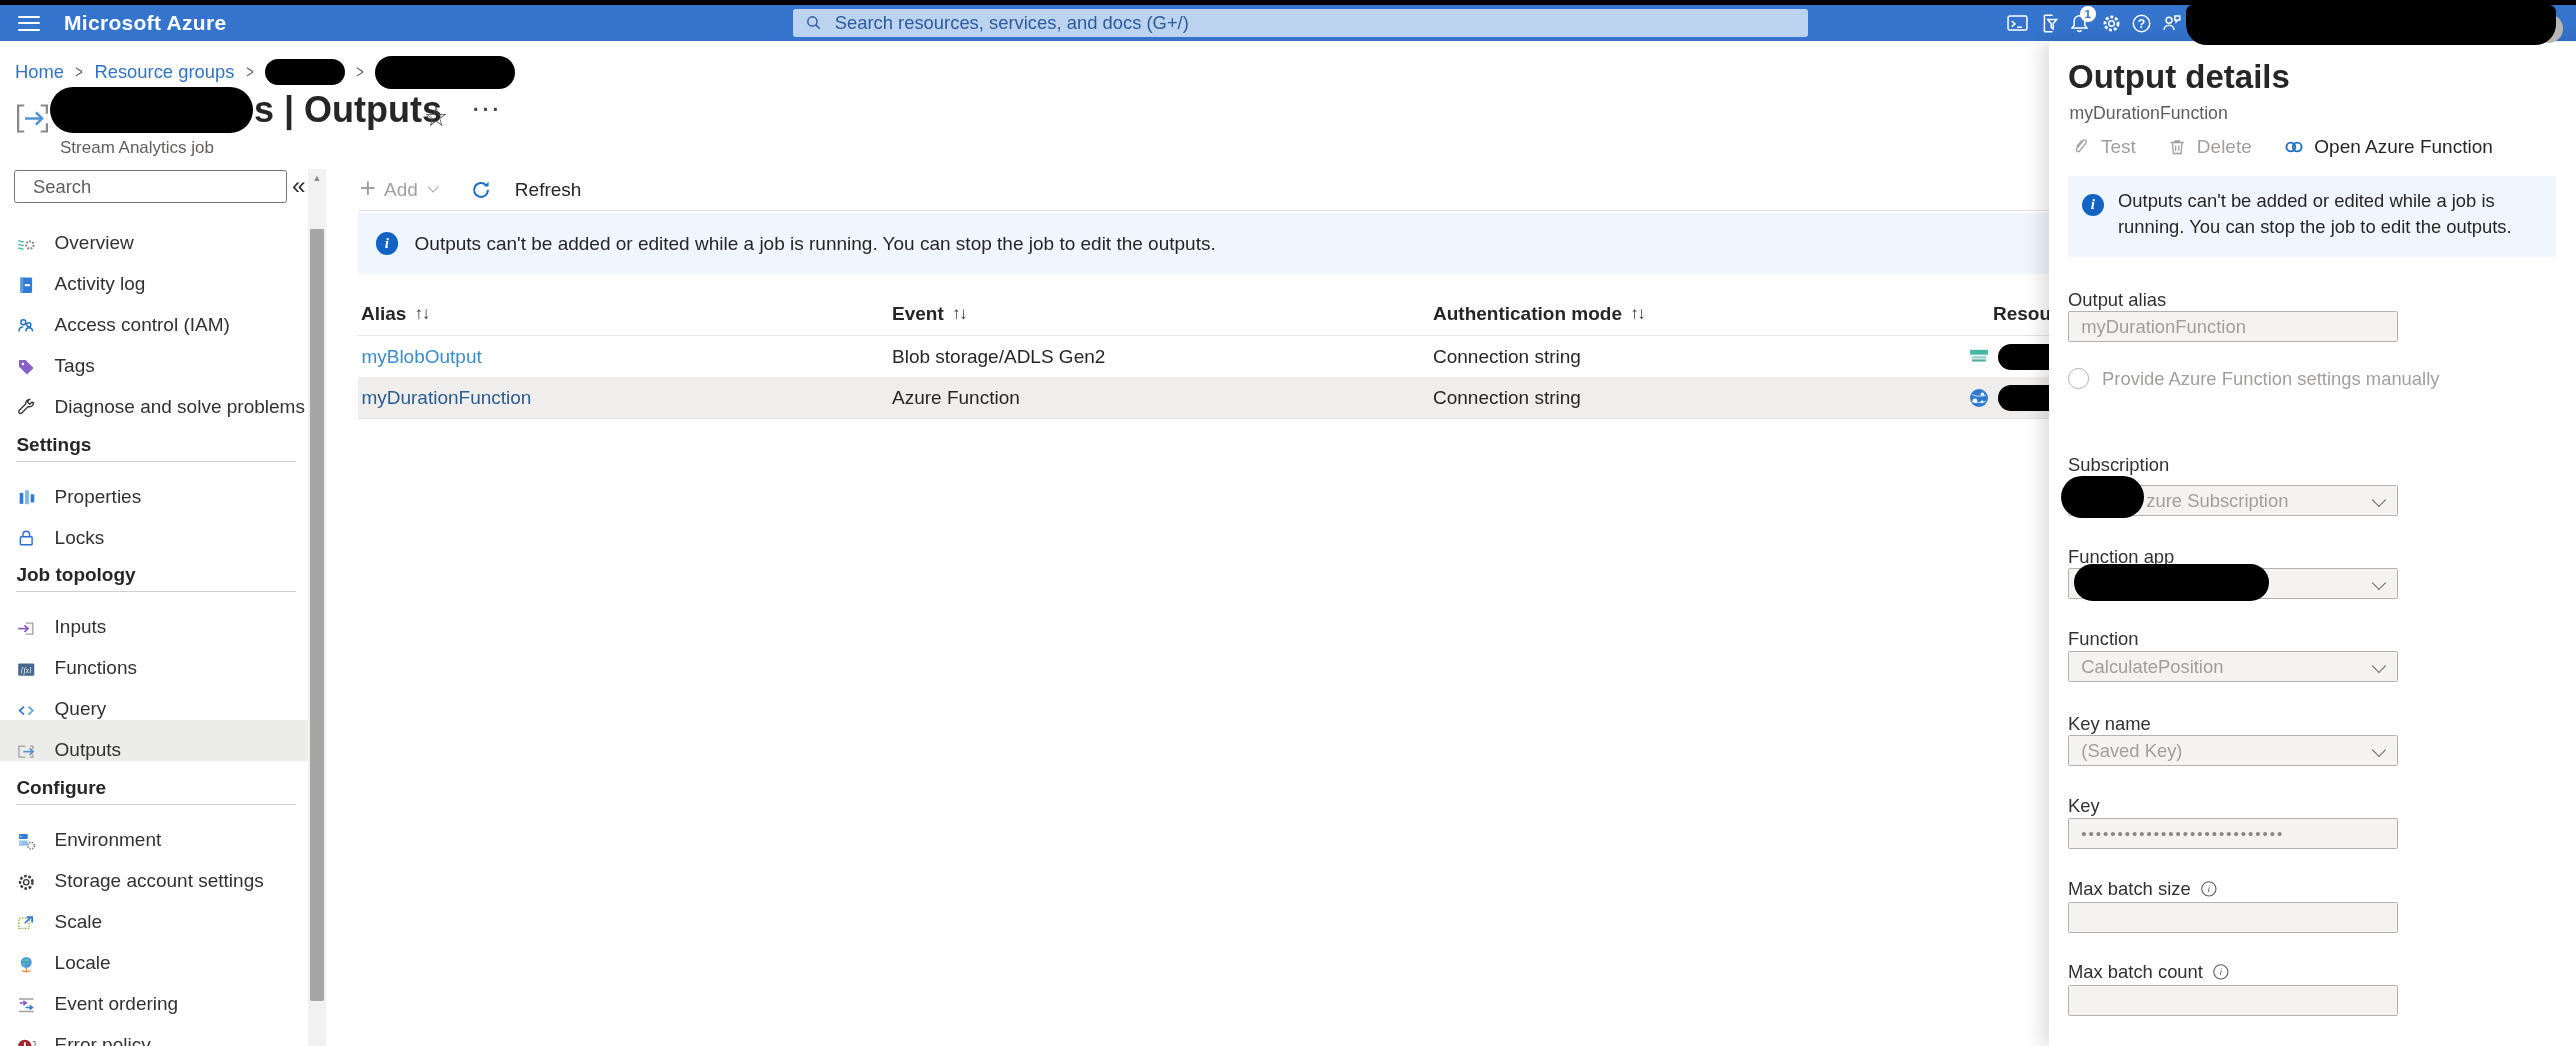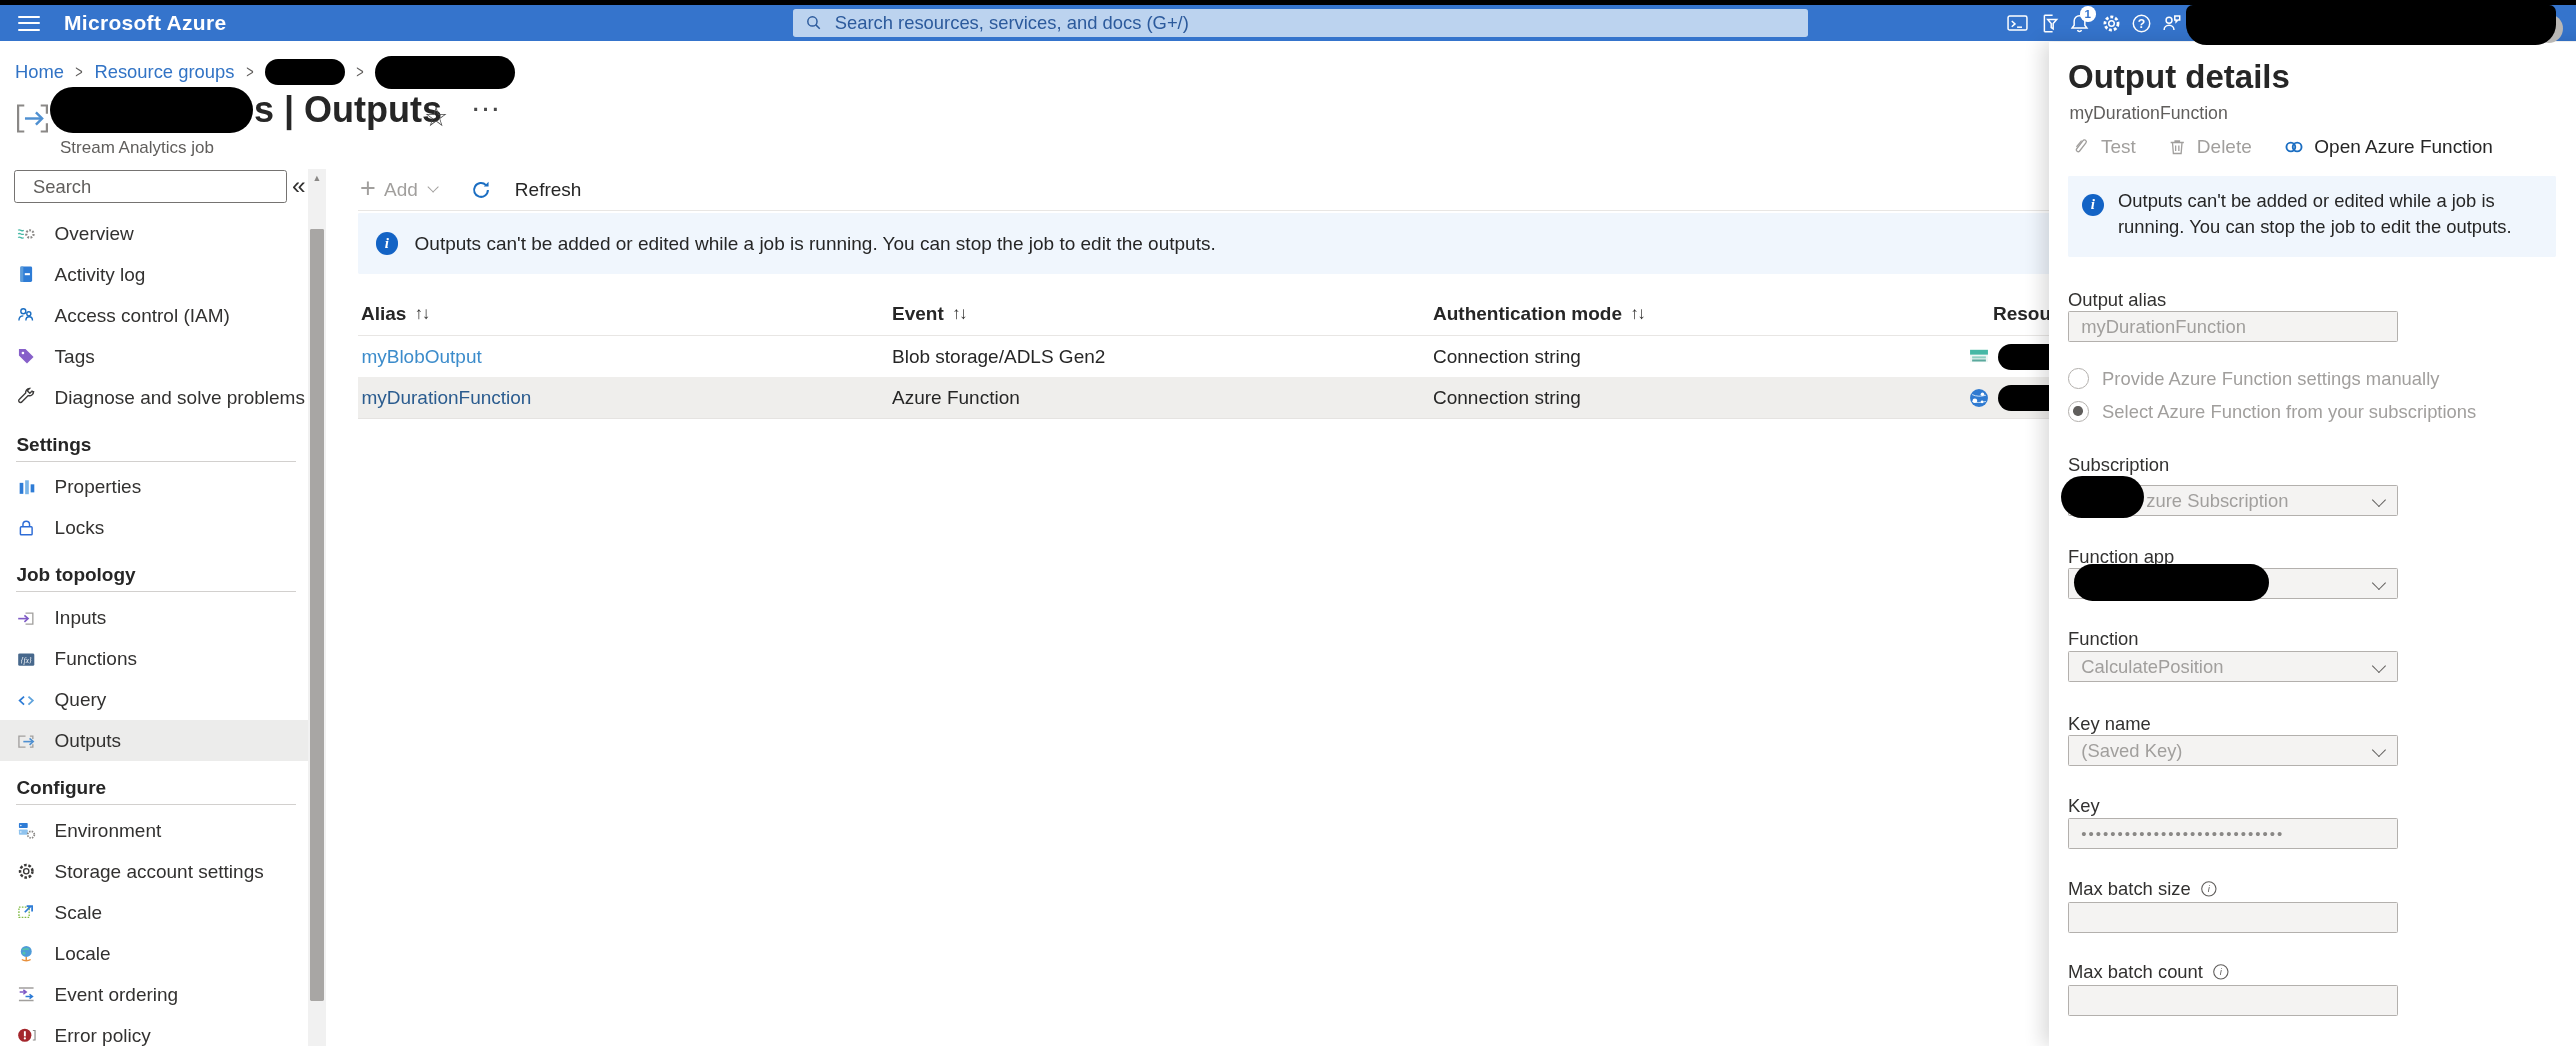--- a/index.html
+++ b/index.html
@@ -36,21 +36,21 @@
 
   
   #sidebar-search{position:absolute;left:13.6px;top:170px;width:273px;height:33px;border:1px solid #757371;border-radius:2.7px;background:#fff;display:flex;align-items:center;padding:0 8.2px;gap:8.2px;}
   #sidebar-search input{flex:1;border:none;outline:none;font-size:18.4px;color:#323130;background:transparent;font-family:inherit;}
   #sidebar-search input::placeholder{color:#605e5c;opacity:1;}
   #sidebar-collapse{position:absolute;left:292px;top:172px;font-size:24.5px;color:#323130;cursor:pointer;}
   #sidebar-scrollbar{position:absolute;left:308px;top:169px;width:17.7px;height:878px;background:#f1f1f1;}
   #sidebar-scrollbar .sb-up{position:absolute;top:4.1px;left:0;width:17.7px;text-align:center;font-size:8.9px;color:#8a8886;}
   #sidebar-scrollbar .sb-thumb{position:absolute;left:2px;top:60px;width:13.6px;height:772px;background:#a8a6a4;border-radius:1.4px;}
   #sidebar-nav{position:absolute;left:0;top:213px;width:308px;}
-  .nav-item{display:flex;align-items:center;height:41px;padding-left:16.4px;gap:17.7px;font-size:19px;color:#323130;cursor:pointer;}
+  .nav-item{display:flex;align-items:flex-end;height:41px;padding-left:16.4px;gap:17.7px;font-size:19px;color:#323130;cursor:pointer;}
   .nav-item.selected{background:#ececeb;}
   .nav-item .ic{width:20.5px;height:20.5px;flex:none;display:flex;align-items:center;justify-content:center;}
   .nav-header{margin-top:9.5px;padding-left:16.4px;height:33px;line-height:33px;font-size:19px;font-weight:700;color:#262626;}
   .nav-sep{height:0.7px;background:#d2d0ce;margin:0 12.3px 5.5px 16.4px;}
 
   
   #main-toolbar{position:absolute;left:360px;top:172px;height:35px;display:flex;align-items:center;font-size:19px;}
   .tb-add{display:flex;align-items:center;gap:8.2px;color:#a19f9d;cursor:default;}
   .tb-add .plus{font-size:27px;font-weight:300;line-height:1;margin-top:-2.7px;}
   .tb-add .chev{width:8.2px;height:8.2px;border-right:1.4px solid #a19f9d;border-bottom:1.4px solid #a19f9d;transform:rotate(45deg);margin-top:-5.5px;margin-left:2.7px;}
@@ -487,24 +487,20 @@
     <div class="txt">Outputs can't be added or edited while a job is running. You can stop the job to edit the outputs.</div>
   </div>
 
   <div class="pf-label" id="lbl-alias">Output alias</div>
   <input class="pf-box" id="in-alias" readonly="" value="myDurationFunction" style="">
 
   <div class="radio-row" id="radio1">
     <span class="rcirc"></span>
     <span>Provide Azure Function settings manually</span>
   </div>
-  <div class="radio-row" id="radio2">
-    <span class="rcirc on"></span>
-    <span>Select Azure Function from your subscriptions</span>
-  </div>
 
   <div class="pf-label" id="lbl-sub">Subscription</div>
   <div class="pf-box dd" id="dd-sub">
     <span class="val">zure Subscription</span>
   </div>
   <div id="red-sub"></div>
 
   <div class="pf-label" id="lbl-fapp">Function app</div>
   <div class="pf-box dd" id="dd-fapp"></div>
   <div id="red-fapp"></div>

